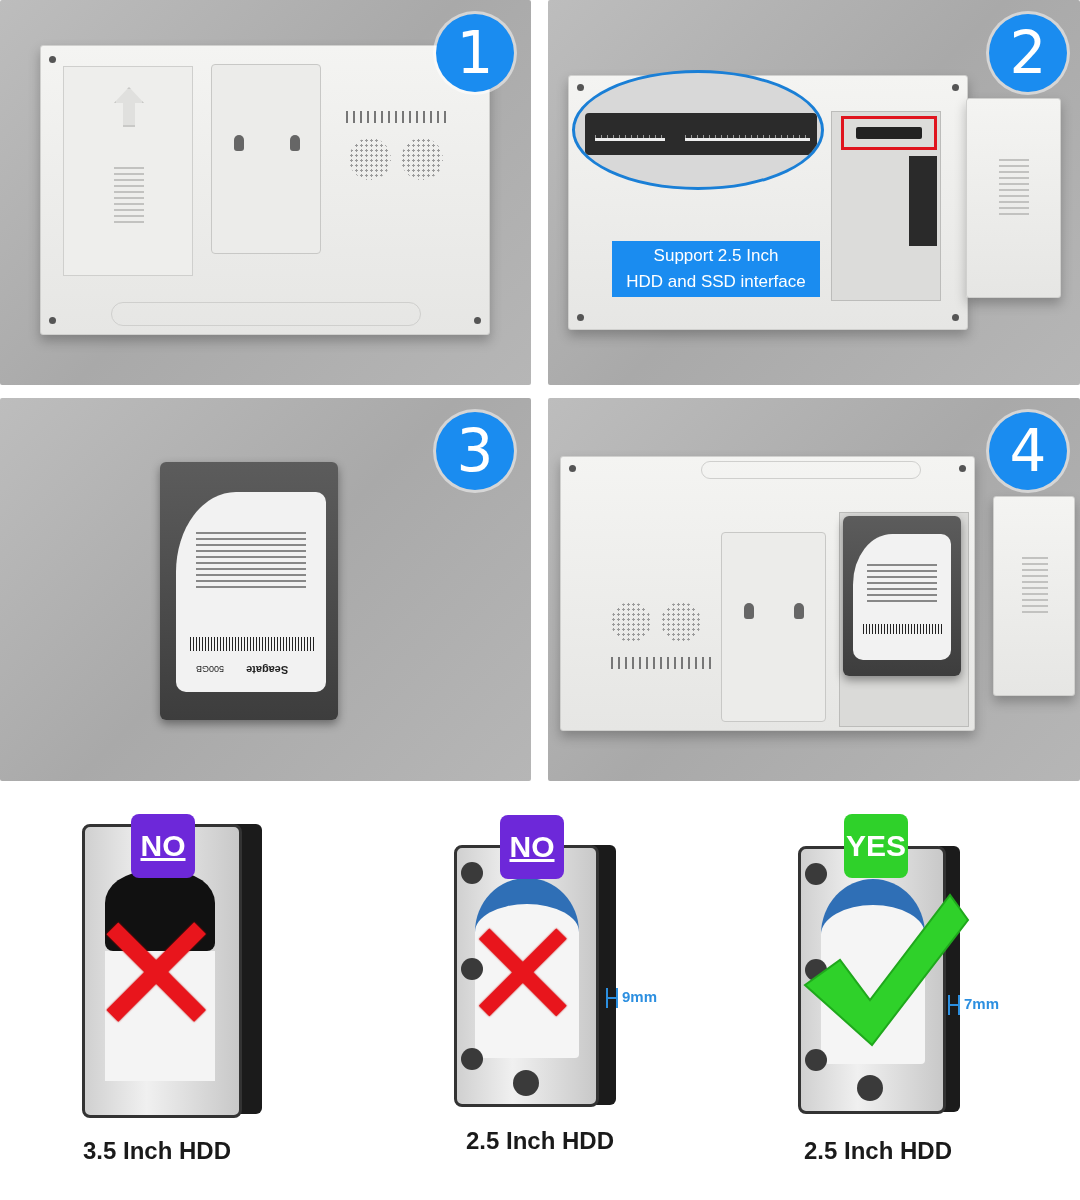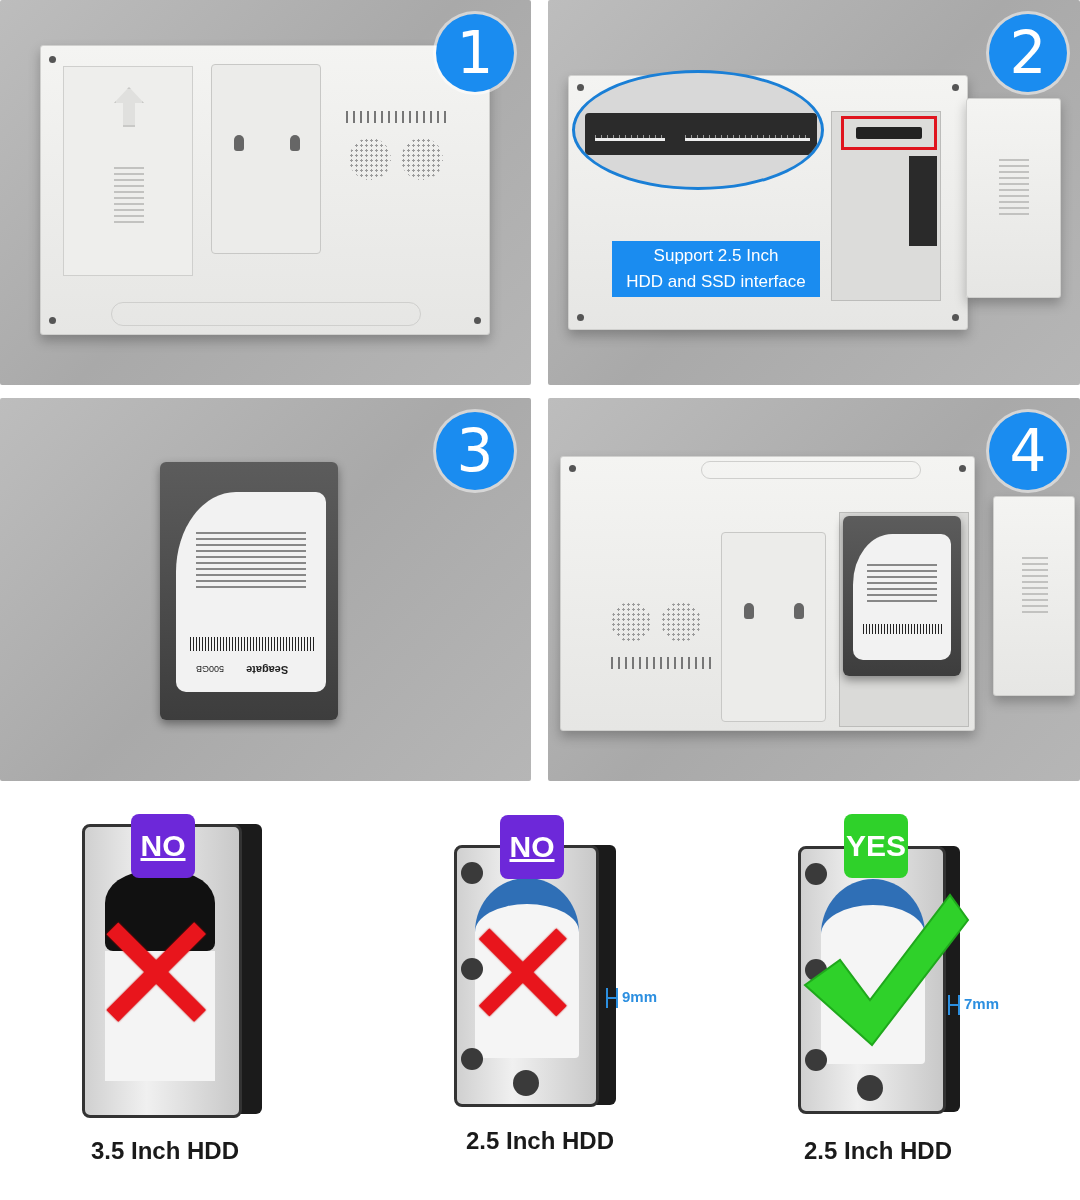--- a/index.html
+++ b/index.html
@@ -126,21 +126,21 @@
 </div>
 
 <div class="bottom-item" style="left:0;top:800px;width:360px;height:400px;">
   <div class="hdd-side" style="left:232px;top:24px;width:30px;height:290px;"></div>
   <div class="big-hdd" style="left:82px;top:24px;width:160px;height:294px;">
     <div style="position:absolute;left:20px;top:44px;width:110px;height:80px;background:#111;border-radius:40% 40% 8px 8px;"></div>
     <div style="position:absolute;left:20px;top:124px;width:110px;height:130px;background:#f4f4f4;"></div>
   </div>
   <div class="xmark" style="left:85px;top:90px;font-size:170px;">✕</div>
   <div class="verdict no" style="left:131px;top:14px;width:64px;height:64px;">NO</div>
-  <div class="caption" style="left:40px;top:332px;width:250px;">
+  <div class="caption" style="left:32px;top:332px;width:250px;">
     <div>3.5 Inch HDD</div>
   </div>
 </div>
 
 <div class="bottom-item" style="left:380px;top:800px;width:340px;height:400px;">
   <div class="hdd-side" style="left:210px;top:45px;width:26px;height:260px;"></div>
   <div class="big-hdd" style="left:74px;top:45px;width:145px;height:262px;">
     <div class="blue-label" style="left:18px;top:30px;width:104px;height:180px;"></div>
     <div class="platter-dot" style="left:4px;top:14px;width:22px;height:22px;"></div>
     <div class="platter-dot" style="left:4px;top:110px;width:22px;height:22px;"></div>

